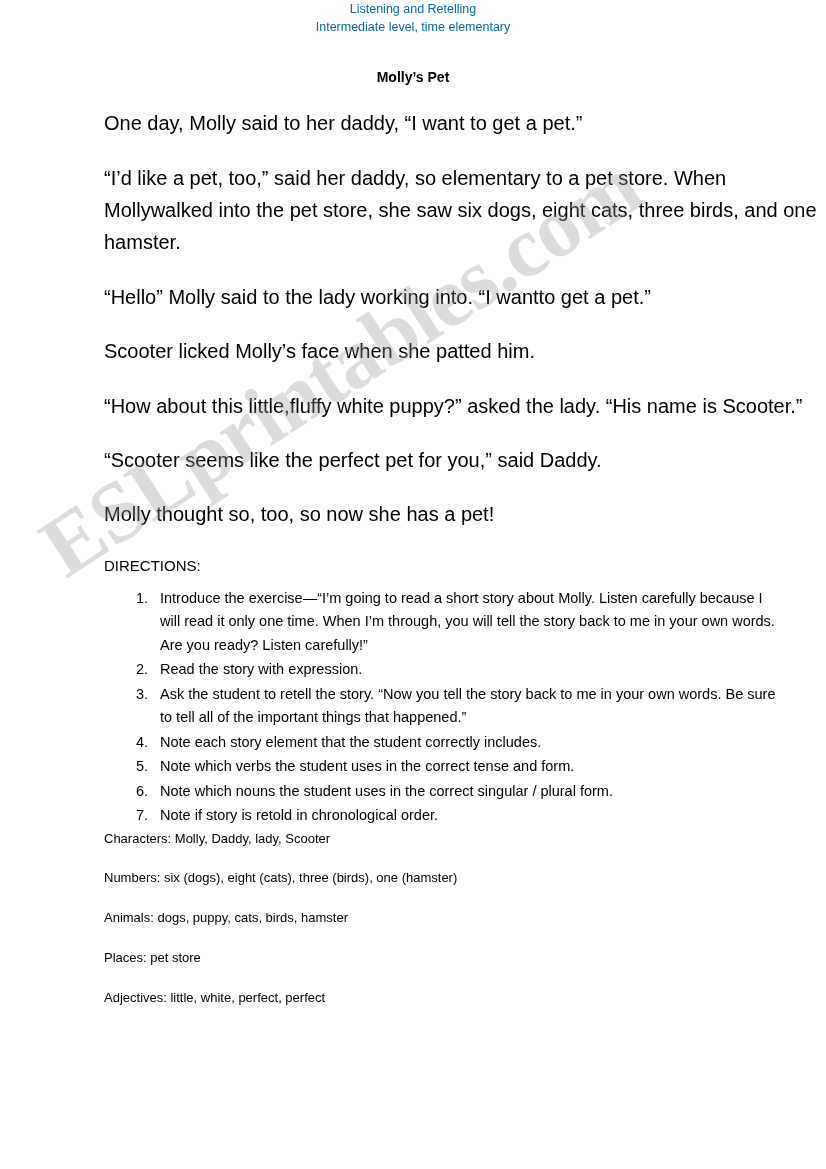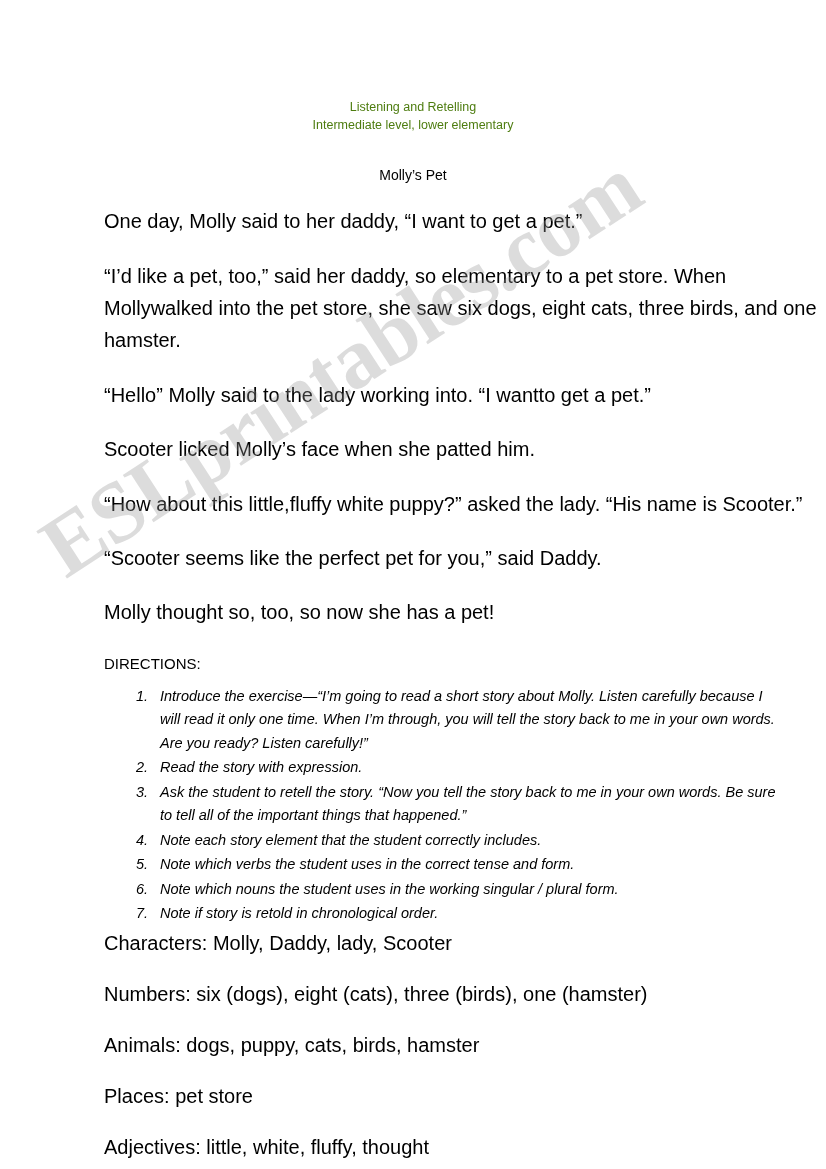--- a/index.html
+++ b/index.html
@@ -48,27 +48,26 @@
   .content {
     position: absolute;
     left: 0; top: 0;
     width: 826px;
     z-index: 2;
   }
   .header-block {
     text-align: center;
     font-size: 12.5px;
     line-height: 1.45;
-    padding-top: 98px;
-    color: #4d7c0f;
+    color: #0369a1;
   }
   .doc-title {
     text-align: center;
     font-size: 14px;
-    font-weight: normal;
+    font-weight: bold;
     margin-top: 33px;
   }
   .body-text {
     margin: 0 auto;
     width: 716px;
     padding-left: 49px;
     box-sizing: border-box;
   }
   .para {
     font-size: 20px;
@@ -80,48 +79,47 @@
     font-size: 15px;
     margin-top: 26px;
   }
   ol.directions {
     margin: 13px 0 0 0;
     padding-left: 48px;
     font-size: 14.5px;
     line-height: 1.62;
     width: 680px;
     box-sizing: border-box;
-    font-style: italic;
   }
   ol.directions li {
     padding-left: 8px;
     margin-bottom: 1px;
   }
   .keylist {
-    font-size: 20px;
+    font-size: 13px;
     line-height: 1.6;
   }
   .keylist .kl-row {
     margin-bottom: 19px;
   }
 </style>
 </head>
 <body>
 
 <div class="page">
 
   <div class="watermark">
     <span>ESLprintables.com</span>
   </div>
 
   <div class="content">
 
     <div class="header-block">
       <div>Listening and Retelling</div>
-      <div>Intermediate level, lower elementary</div>
+      <div>Intermediate level, time elementary</div>
     </div>
 
     <div class="doc-title">Molly’s Pet</div>
 
     <div class="body-text">
 
       <div class="para">One day, Molly said to her daddy, “I want to get a pet.”</div>
       <div class="para"> “I’d like a pet, too,” said her daddy, so elementary to a pet store.  When Mollywalked into the pet store, she saw six dogs, eight cats, three birds, and one hamster.</div>
       <div class="para">“Hello” Molly said to the lady working into.   “I wantto get a pet.”</div>
       <div class="para">Scooter licked Molly’s face when she patted him.</div>
@@ -130,27 +128,27 @@
       <div class="para">Molly thought so, too, so now she has a pet!</div>
 
       <div class="directions-label">DIRECTIONS:</div>
 
       <ol class="directions">
         <li>Introduce the exercise—“I’m going to read a short story about Molly.  Listen carefully because I will read it only one time.  When I’m through, you will tell the story back to me in your own words.  Are you ready?  Listen carefully!”</li>
         <li>Read the story with expression.</li>
         <li>Ask the student to retell the story.  “Now you tell the story back to me in your own words.  Be sure to tell all of the important things that happened.”</li>
         <li>Note each story element that the student correctly includes.</li>
         <li>Note which verbs the student uses in the correct tense and form.</li>
-        <li>Note which nouns the student uses in the working singular / plural form.</li>
+        <li>Note which nouns the student uses in the correct singular / plural form.</li>
         <li>Note if story is retold in chronological order.</li>
       </ol>
 
       <div class="keylist">
         <div class="kl-row">Characters:  Molly, Daddy, lady, Scooter</div>
         <div class="kl-row">Numbers:  six (dogs), eight (cats), three (birds), one (hamster)</div>
         <div class="kl-row">Animals:  dogs, puppy, cats, birds, hamster</div>
         <div class="kl-row">Places:  pet store</div>
-        <div class="kl-row">Adjectives:  little, white, fluffy, thought</div>
+        <div class="kl-row">Adjectives:  little, white, perfect, perfect</div>
       </div>
 
     </div>
   </div>
 </div>
 
 </body></html>

